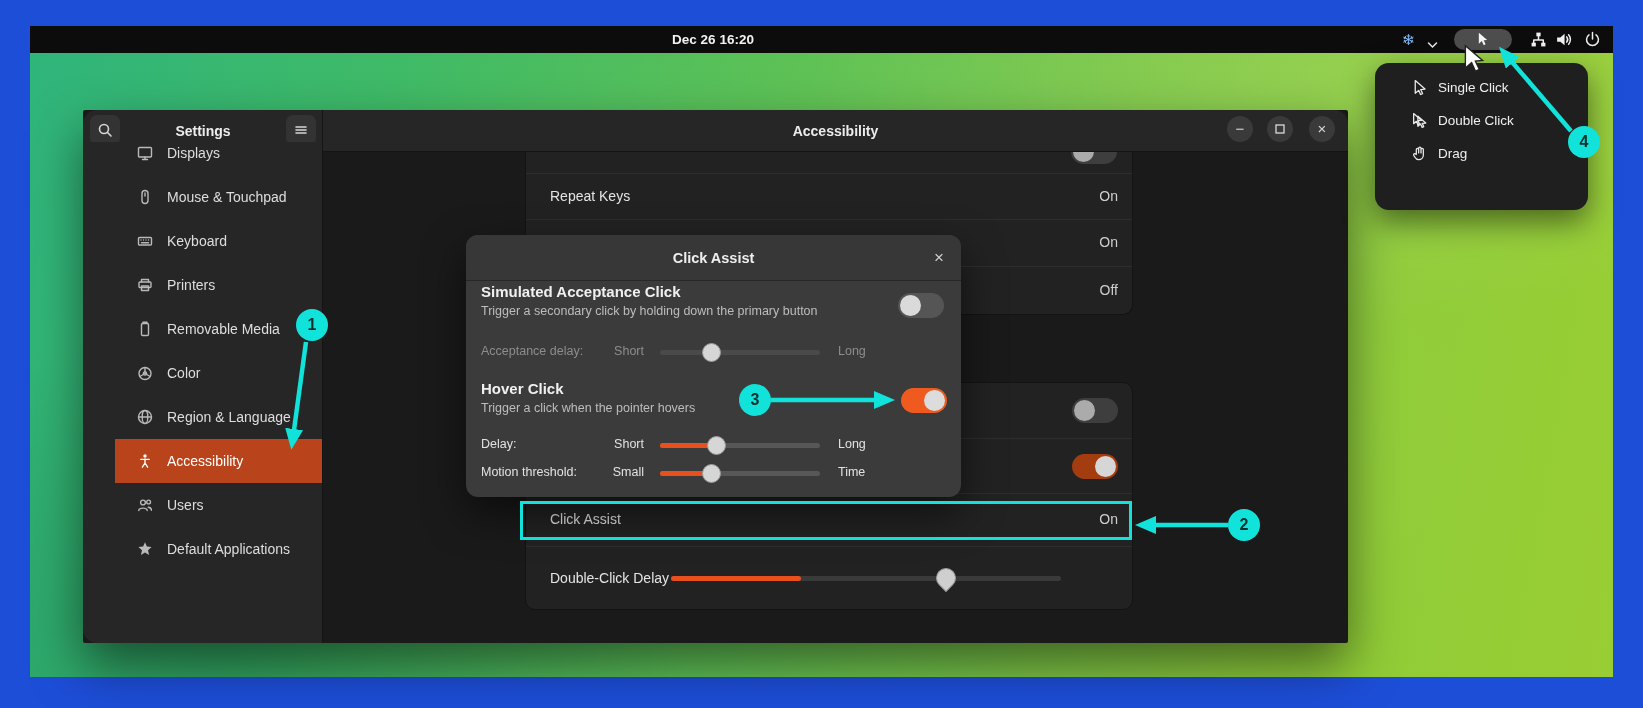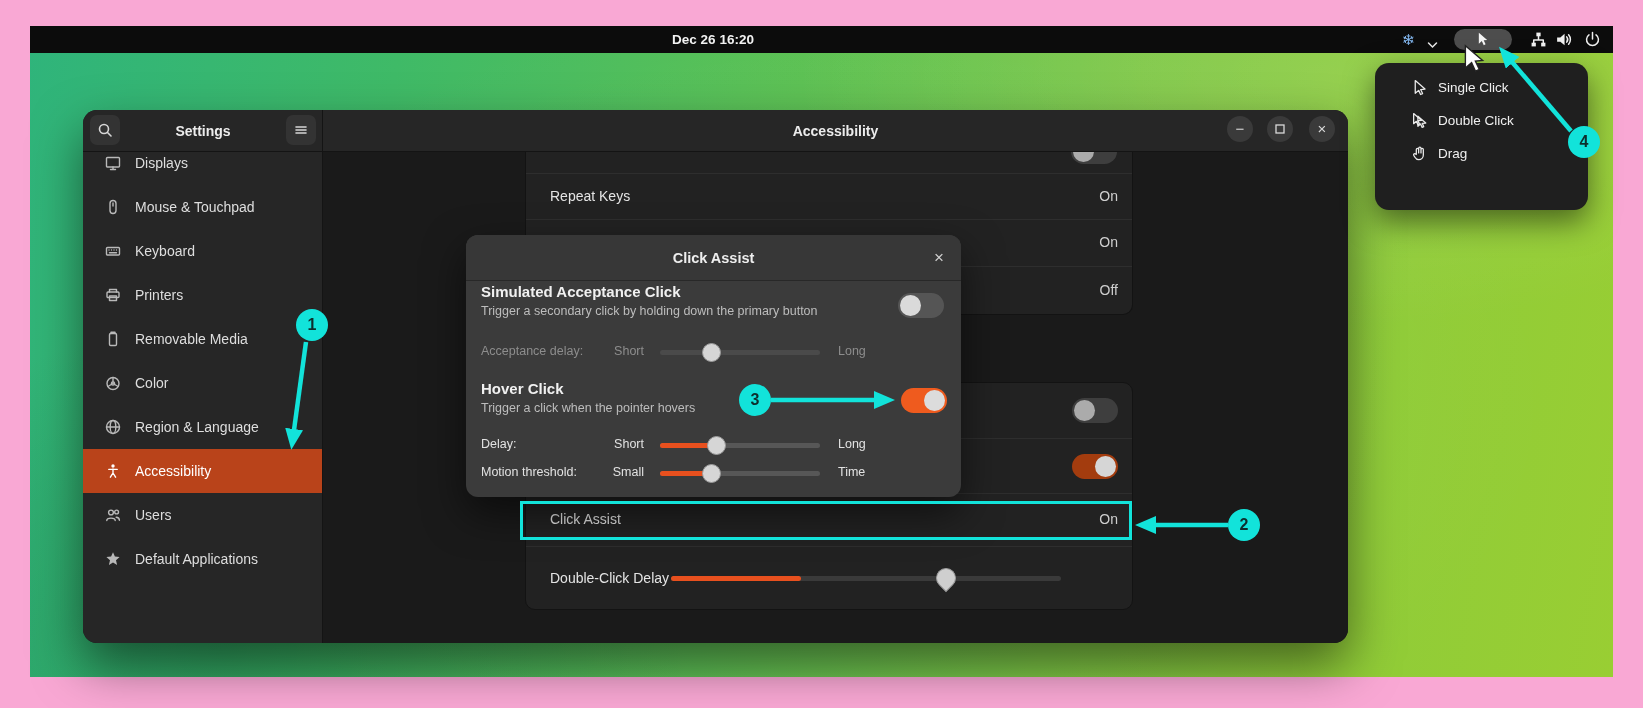--- a/index.html
+++ b/index.html
@@ -1,17 +1,17 @@
 <!DOCTYPE html>
 <html><head>
 <meta charset="utf-8">
 <style>
   * { margin:0; padding:0; box-sizing:border-box; }
   body { background:#ffffff; font-family:"Liberation Sans","DejaVu Sans",sans-serif; }
-  .screen { position:relative; width:1643px; height:708px; background:#f9a8d4; overflow:hidden; }
+  .screen { position:relative; width:1643px; height:708px; background:#1d4ed8; overflow:hidden; }
 
   
   .desktop { position:absolute; left:30px; top:26px; width:1583px; height:651px;
     background:linear-gradient(100deg,#2fb47b 0%,#3fba67 22%,#5cc153 46%,#7cc743 66%,#90cc38 84%,#99ce33 100%); }
   .desktop::before { content:""; position:absolute; inset:0; pointer-events:none;
     background:
       radial-gradient(900px 420px at 82% 8%, rgba(255,255,255,.10), transparent 60%),
       radial-gradient(760px 520px at 12% 96%, rgba(0,70,45,.20), transparent 62%),
       radial-gradient(1100px 650px at 52% 58%, rgba(255,255,255,.05), transparent 65%); }
 
@@ -22,35 +22,35 @@
   .tray-ic { position:absolute; top:5px; width:17px; height:17px; }
   .tray-ic svg { width:17px; height:17px; stroke:#f0f0f0; fill:none; stroke-width:1.4; stroke-linecap:round; stroke-linejoin:round; }
   .snow { position:absolute; left:1372px; top:4px; font-size:15px; color:#84b9f2; line-height:19px; }
   .chev { position:absolute; left:1397px; top:9px; width:11px; height:8px; }
   .chev svg { width:11px; height:8px; stroke:#e8e8e8; fill:none; stroke-width:1.5; stroke-linecap:round; }
   .pill { position:absolute; left:1424px; top:3px; width:58px; height:21px; border-radius:11px; background:#4d4d4d; }
   .pill svg { position:absolute; left:23px; top:3px; width:12px; height:15px; }
 
   
   .gwindow { position:absolute; left:53px; top:84px; width:1265px; height:533px; background:#1a1a1a;
-    border-radius:14px; box-shadow:0 22px 50px rgba(0,0,0,.5); z-index:3; }
+    border-radius:2px; box-shadow:0 22px 50px rgba(0,0,0,.5); z-index:3; }
   .side-head { position:absolute; left:0; top:0; width:240px; height:42px; background:#262626;
     border-right:1px solid #141414; border-bottom:1px solid #141414; border-radius:14px 0 0 0; }
   .main-head { position:absolute; left:240px; top:0; right:0; height:42px; background:#262626;
     border-bottom:1px solid #141414; border-radius:0 14px 0 0; }
   .hbtn { position:absolute; width:30px; height:30px; border-radius:7px; background:#333333; }
   .hbtn svg { position:absolute; left:7px; top:7px; width:16px; height:16px; stroke:#d6d6d6; fill:none; stroke-width:1.6; stroke-linecap:round; }
   .htitle { position:absolute; top:0; height:42px; line-height:42px; text-align:center;
     font-size:14px; font-weight:700; color:#ececec; }
   .wbtn { position:absolute; top:6px; width:26px; height:26px; border-radius:50%; background:#3a3a3a;
     color:#d9d9d9; text-align:center; line-height:25px; font-size:15px; }
   .wbtn svg { position:absolute; left:8px; top:8px; width:10px; height:10px; stroke:#d9d9d9; fill:none; stroke-width:1.3; }
 
-  .sidebar { position:absolute; left:0; top:42px; width:240px; bottom:0; background:#262626;
-    border-right:1px solid #141414; border-radius:0 0 0 14px; overflow:hidden; }
+  .sidebar { position:absolute; left:0; top:32px; width:240px; bottom:0; background:#262626;
+    border-right:1px solid #141414; border-radius:0 0 0 14px; overflow:hidden;padding-left:32px; }
   .srow { position:relative; height:44px; display:flex; align-items:center; padding-left:22px; gap:14px; }
   .srow:first-child { margin-top:-11px; }
   .srow.selected { background:#b9431a; }
   .sicon { width:16px; height:16px; flex:0 0 16px; }
   .sicon svg { width:16px; height:16px; stroke:#b9b9b9; fill:none; stroke-width:1.4; stroke-linecap:round; stroke-linejoin:round; }
   .sicon .fillc { fill:#b9b9b9; stroke:none; }
   .selected .sicon svg { stroke:#ffffff; }
   .selected .sicon .fillc { fill:#ffffff; }
   .slabel { font-size:14px; color:#dedede; }
   .selected .slabel { color:#ffffff; }

